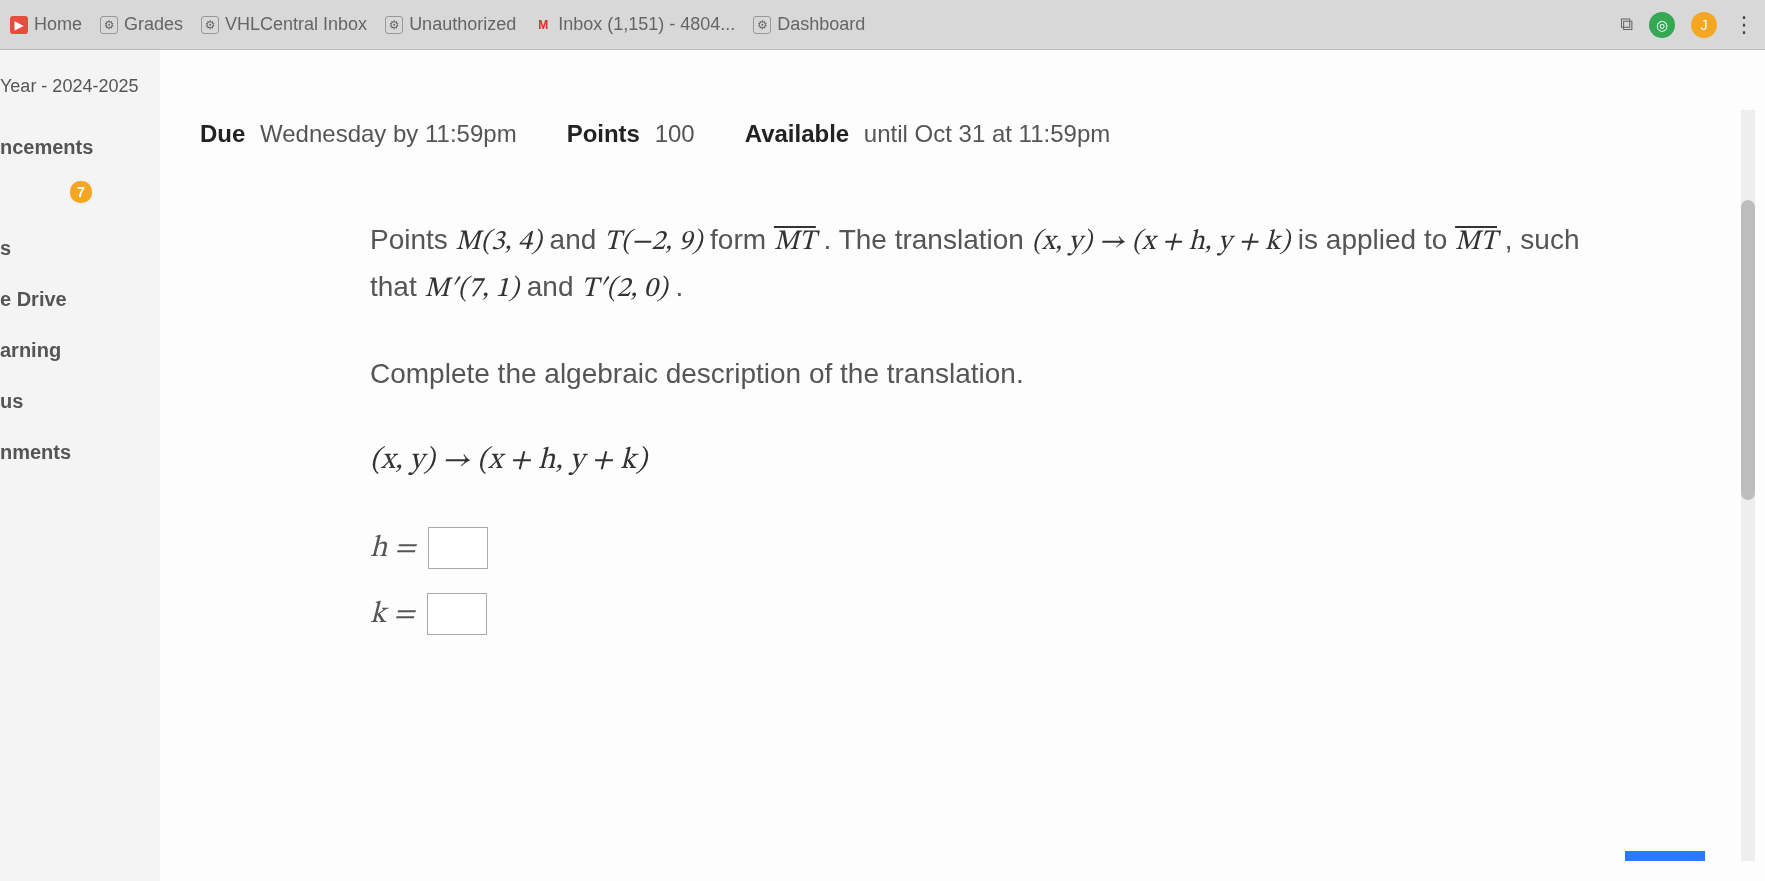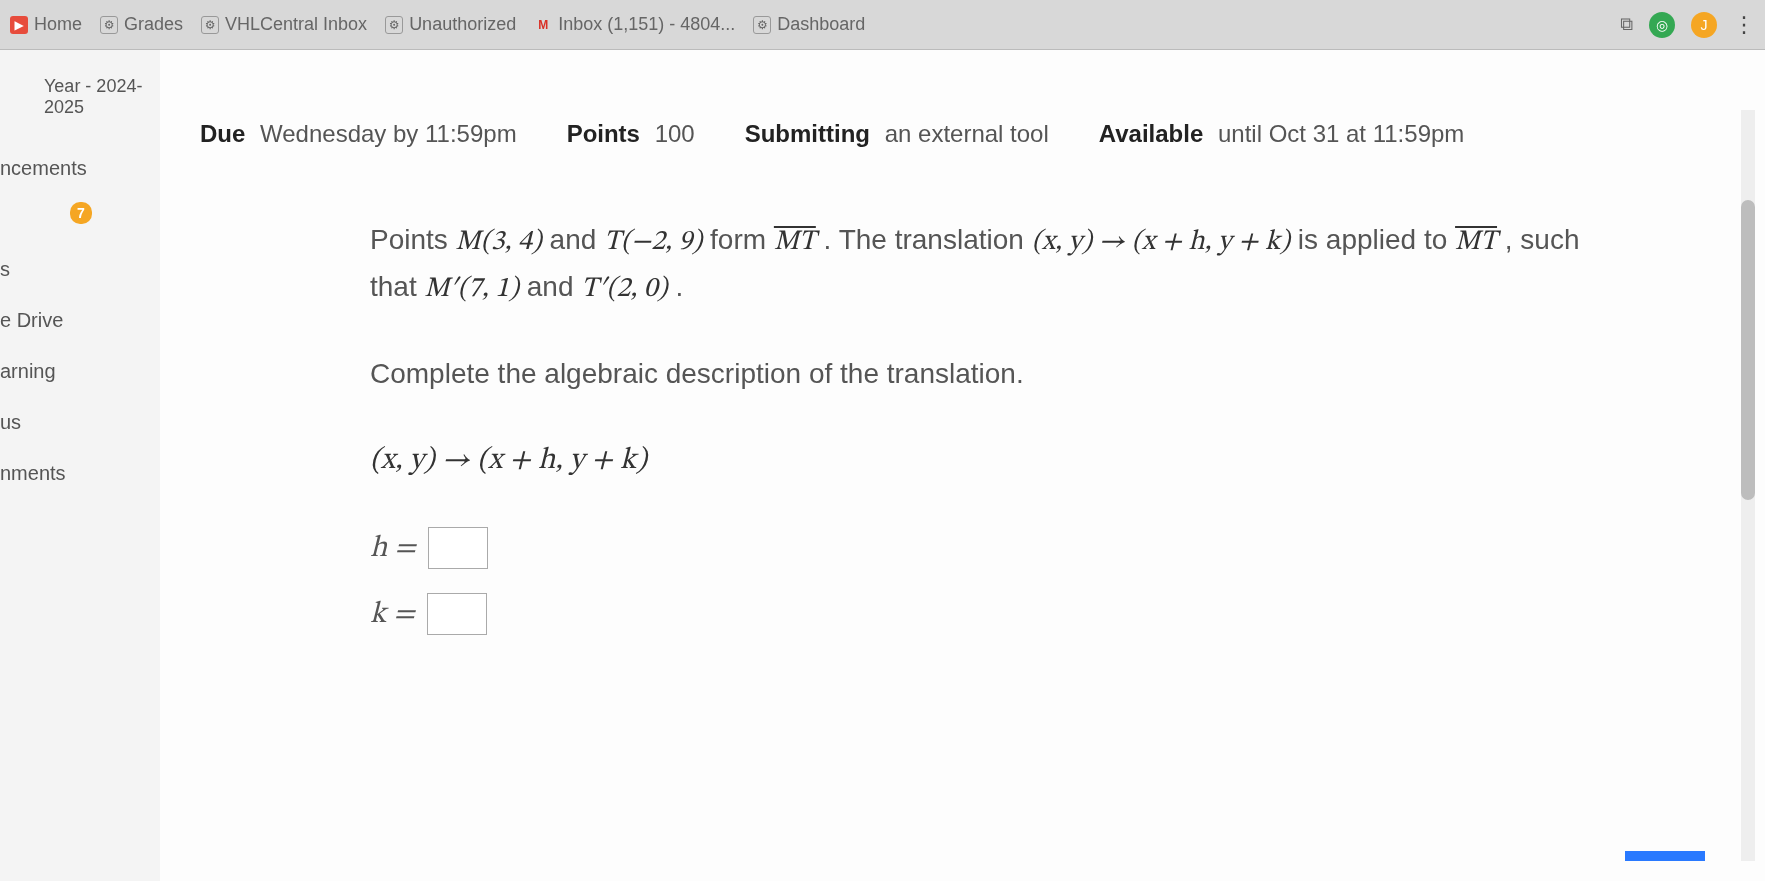--- a/index.html
+++ b/index.html
@@ -56,26 +56,26 @@
   }
   .sidebar {
     width: 160px;
     padding: 20px 0 0 0;
     font-size: 20px;
     color:#444;
   }
   .sidebar .year {
     font-size:18px; color:#555;
     padding: 6px 0 25px 0;
-    margin-left: 44px;
   }
   .sidebar .nav-item {
     padding: 14px 0 14px 0;
     color:#555;
     cursor:pointer;
+    font-weight:bold;
   }
   .sidebar .nav-item.with-badge {
     display:flex; align-items:center; gap:10px;
   }
   .badge {
     background:#f5a623;
     color:#fff;
     border-radius:10px;
     min-width:22px; height:22px;
     display:inline-flex; align-items:center; justify-content:center;
@@ -212,24 +212,20 @@
   <div class="main">
 
     <div class="meta-row">
       <div>
         <span class="label">Due</span>
         <span class="value">Wednesday by 11:59pm</span>
       </div>
       <div>
         <span class="label">Points</span>
         <span class="value">100</span>
-      </div>
-      <div>
-        <span class="label">Submitting</span>
-        <span class="value">an external tool</span>
       </div>
       <div>
         <span class="label">Available</span>
         <span class="value">until Oct 31 at 11:59pm</span>
       </div>
     </div>
 
     <div class="content">
       <p>
         <span>Points </span>

